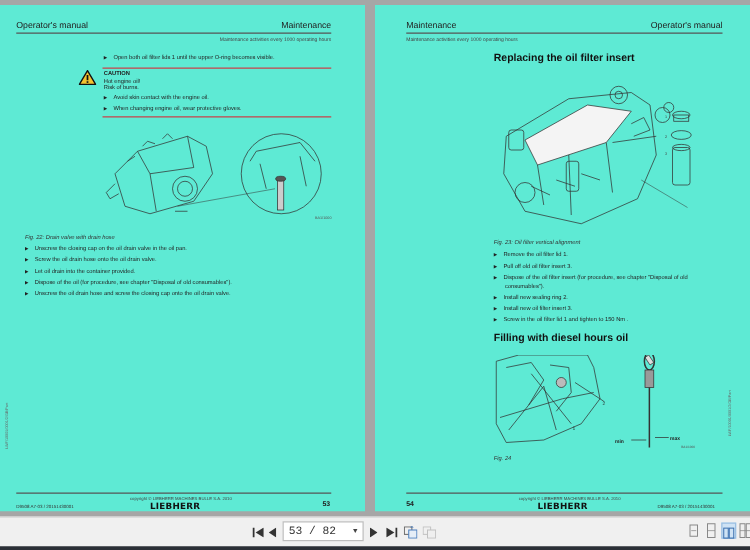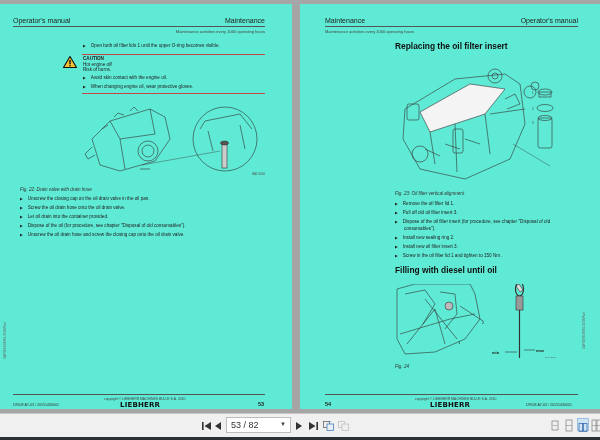--- a/index.html
+++ b/index.html
@@ -21,21 +21,21 @@
   .h2 { position:absolute; font-size:8.4px; font-weight:bold; color:#111; }
   .foot-line { position:absolute; top:390px; height:1px; background:#555; }
   .foot-small { position:absolute; font-size:3.4px; color:#444; }
   .logo { position:absolute; font-size:7px; font-weight:900; color:#111; letter-spacing:0.2px; font-family:"DejaVu Sans", sans-serif; }
   .pnum { position:absolute; font-size:5.5px; font-weight:bold; color:#222; }
   .docno { position:absolute; font-size:3.6px; color:#333; }
   .vert { position:absolute; font-size:3px; color:#666; transform:rotate(-90deg); transform-origin:left top; white-space:nowrap; }
   .toolbar { position:absolute; left:0; top:413px; width:600px; height:24px; background:#f0f0f0; border-top:1px solid #c9c9c9; }
   .taskbar { position:absolute; left:0; top:437px; width:600px; height:3px; background:#2b2f36; }
   .tb-btn { position:absolute; top:4px; height:15px; display:flex; align-items:center; justify-content:center; color:#333; font-size:9px; }
-  .page-field { position:absolute; left:226px; top:3px; width:65px; height:16px; background:#fff; border:1px solid #bdbdbd; box-sizing:border-box; font-size:9px; color:#333; display:flex; align-items:center; padding-left:4px; }
+  .page-field { position:absolute; left:226px; top:3px; width:65px; height:16px; background:#fff; border:1px solid #bdbdbd; box-sizing:border-box; font-size:9px; color:#333; display:flex; align-items:center; padding-left:4px;font-family:Liberation Mono, monospace; }
   .page-field .dd { position:absolute; right:4px; top:3px; font-size:6px; color:#444; }
   .view-btn { position:absolute; top:4px; width:12px; height:13px; box-sizing:border-box; }
   .view-btn.active { background:#cfe3f5; border:1px solid #9bc0e2; }
 </style>
 </head>
 <body>
 
 <div class="viewer">
 
   <div class="page left">
@@ -134,21 +134,21 @@
 
     <div class="fig" style="left:95px; top:187px;">Fig. 23: Oil filter vertical alignment</div>
     <div class="bul" style="left:95px; top:197px;">Remove the oil filter lid 1.</div>
     <div class="bul" style="left:95px; top:206px;">Pull off old oil filter insert 3.</div>
     <div class="bul" style="left:95px; top:215px;">Dispose of the oil filter insert (for procedure, see chapter "Disposal of old</div>
     <div style="position:absolute; left:104px; top:222px; font-size:4.6px; color:#222;">consumables").</div>
     <div class="bul" style="left:95px; top:231px;">Install new sealing ring 2.</div>
     <div class="bul" style="left:95px; top:240px;">Install new oil filter insert 3.</div>
     <div class="bul" style="left:95px; top:249px;">Screw in the oil filter lid 1 and tighten to 150 Nm .</div>
 
-    <div class="h2" style="left:95px; top:261px;">Filling with diesel until oil</div>
+    <div class="h2" style="left:95px; top:261px;">Filling with diesel hours oil</div>
 
     <svg style="position:absolute; left:95px; top:280px;" width="170" height="78" viewBox="0 0 170 78">
       <g fill="none" stroke="#333" stroke-width="0.6">
         <path d="M2,5 L20,0 L75,0 L80,10 L85,35 L70,55 L40,68 L10,70 L2,55 Z"></path>
         <path d="M10,10 L30,6 L40,20 L28,40 M45,8 L60,10 L62,30 L50,45 M5,50 L55,35 L80,30"></path>
         <path d="M12,60 L40,25 L50,60"></path>
         <circle cx="54" cy="22" r="4" fill="#bbb"></circle>
         <line x1="30" y1="15" x2="62" y2="55"></line>
         <line x1="65" y1="22" x2="88" y2="37"></line>
         <path d="M125,8 L121,2 L124,0 L128,6 Z" fill="#ddd"></path>

